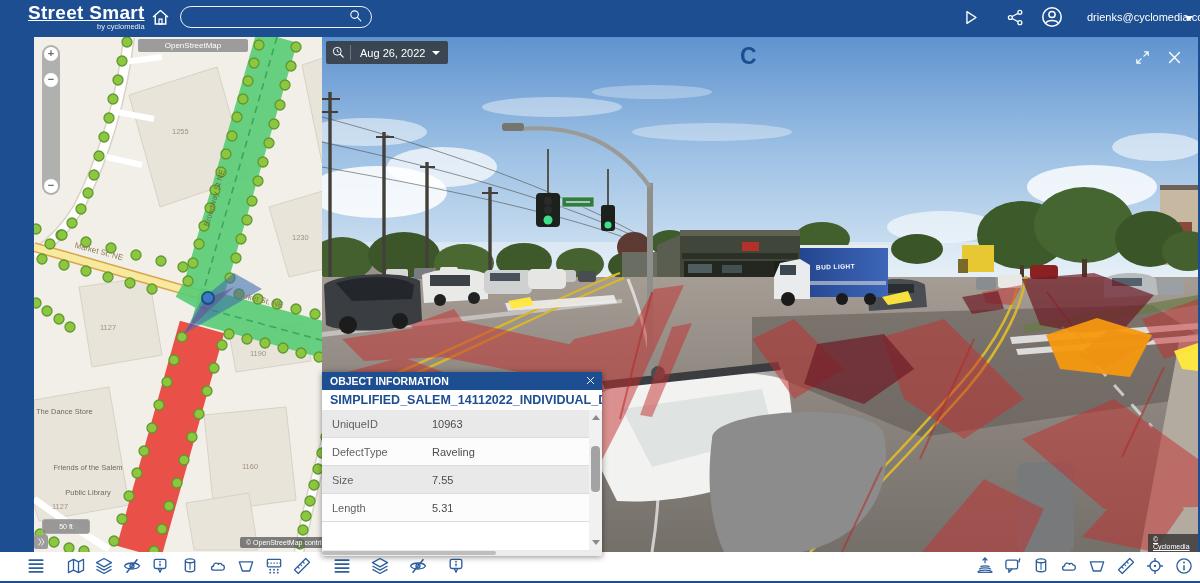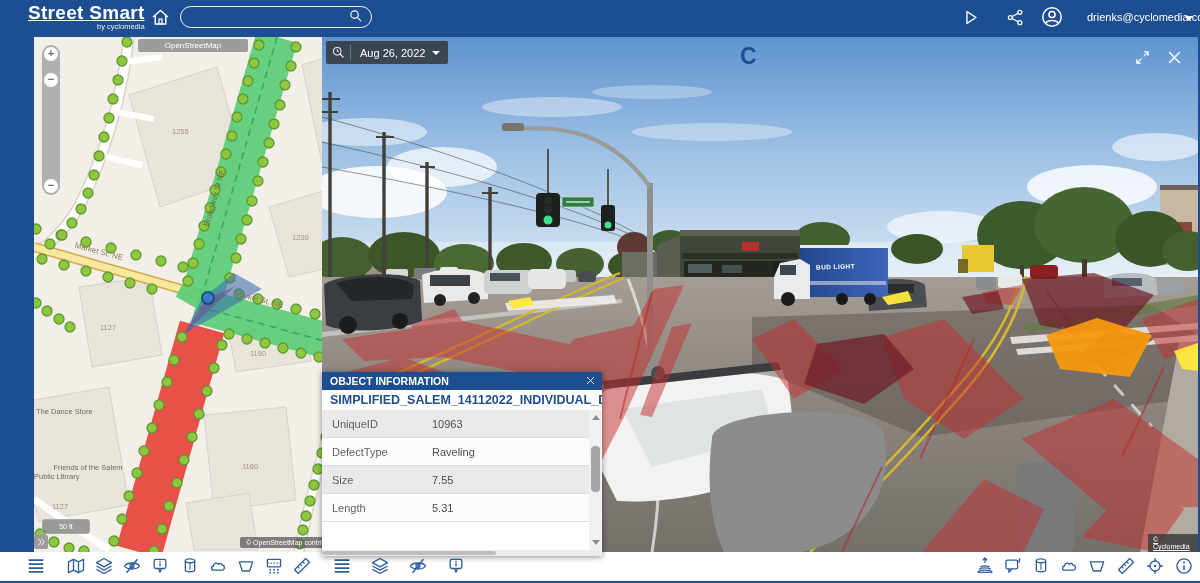--- a/index.html
+++ b/index.html
@@ -375,21 +375,21 @@
       <div class="zbtn" style="top:134px">−</div>
     </div>
     <div class="map-label" style="left:138px;top:90px">1255</div>
     <div class="map-label" style="left:258px;top:196px">1230</div>
     <div class="map-label" style="left:66px;top:286px">1127</div>
     <div class="map-label" style="left:216px;top:312px">1190</div>
     <div class="map-label" style="left:208px;top:425px">1160</div>
     <div class="map-label" style="left:18px;top:465px">1127</div>
     <div class="map-label" style="left:2px;top:370px;color:#6e6b66">The Dance Store</div>
     <div class="map-label" style="left:0px;top:426px;width:108px;text-align:center;color:#6e6b66">Friends of the Salem</div>
-    <div class="map-label" style="left:0px;top:435px;width:108px;text-align:left;color:#6e6b66">Public Library</div>
+    <div class="map-label" style="left:0px;top:451px;width:108px;text-align:center;color:#6e6b66">Public Library</div>
     <div class="street-label" style="left:40px;top:210px;transform:rotate(15deg)">Market St. NE</div>
     <div class="street-label" style="left:200px;top:258px;transform:rotate(14deg)">Market St. NE</div>
     <div class="street-label" style="left:168px;top:188px;transform:rotate(-74deg);transform-origin:left top;color:#5c7044">Broadway St NE</div>
     <div class="scalebar">50 ft</div>
     <div class="corner-btn"><svg width="12" height="12" viewBox="0 0 24 24" style="color:#efefef;margin:1px">
           <use href="#i-chev"></use>
         </svg></div>
     <div class="map-attr">© OpenStreetMap contributors</div>
   </div>
 

